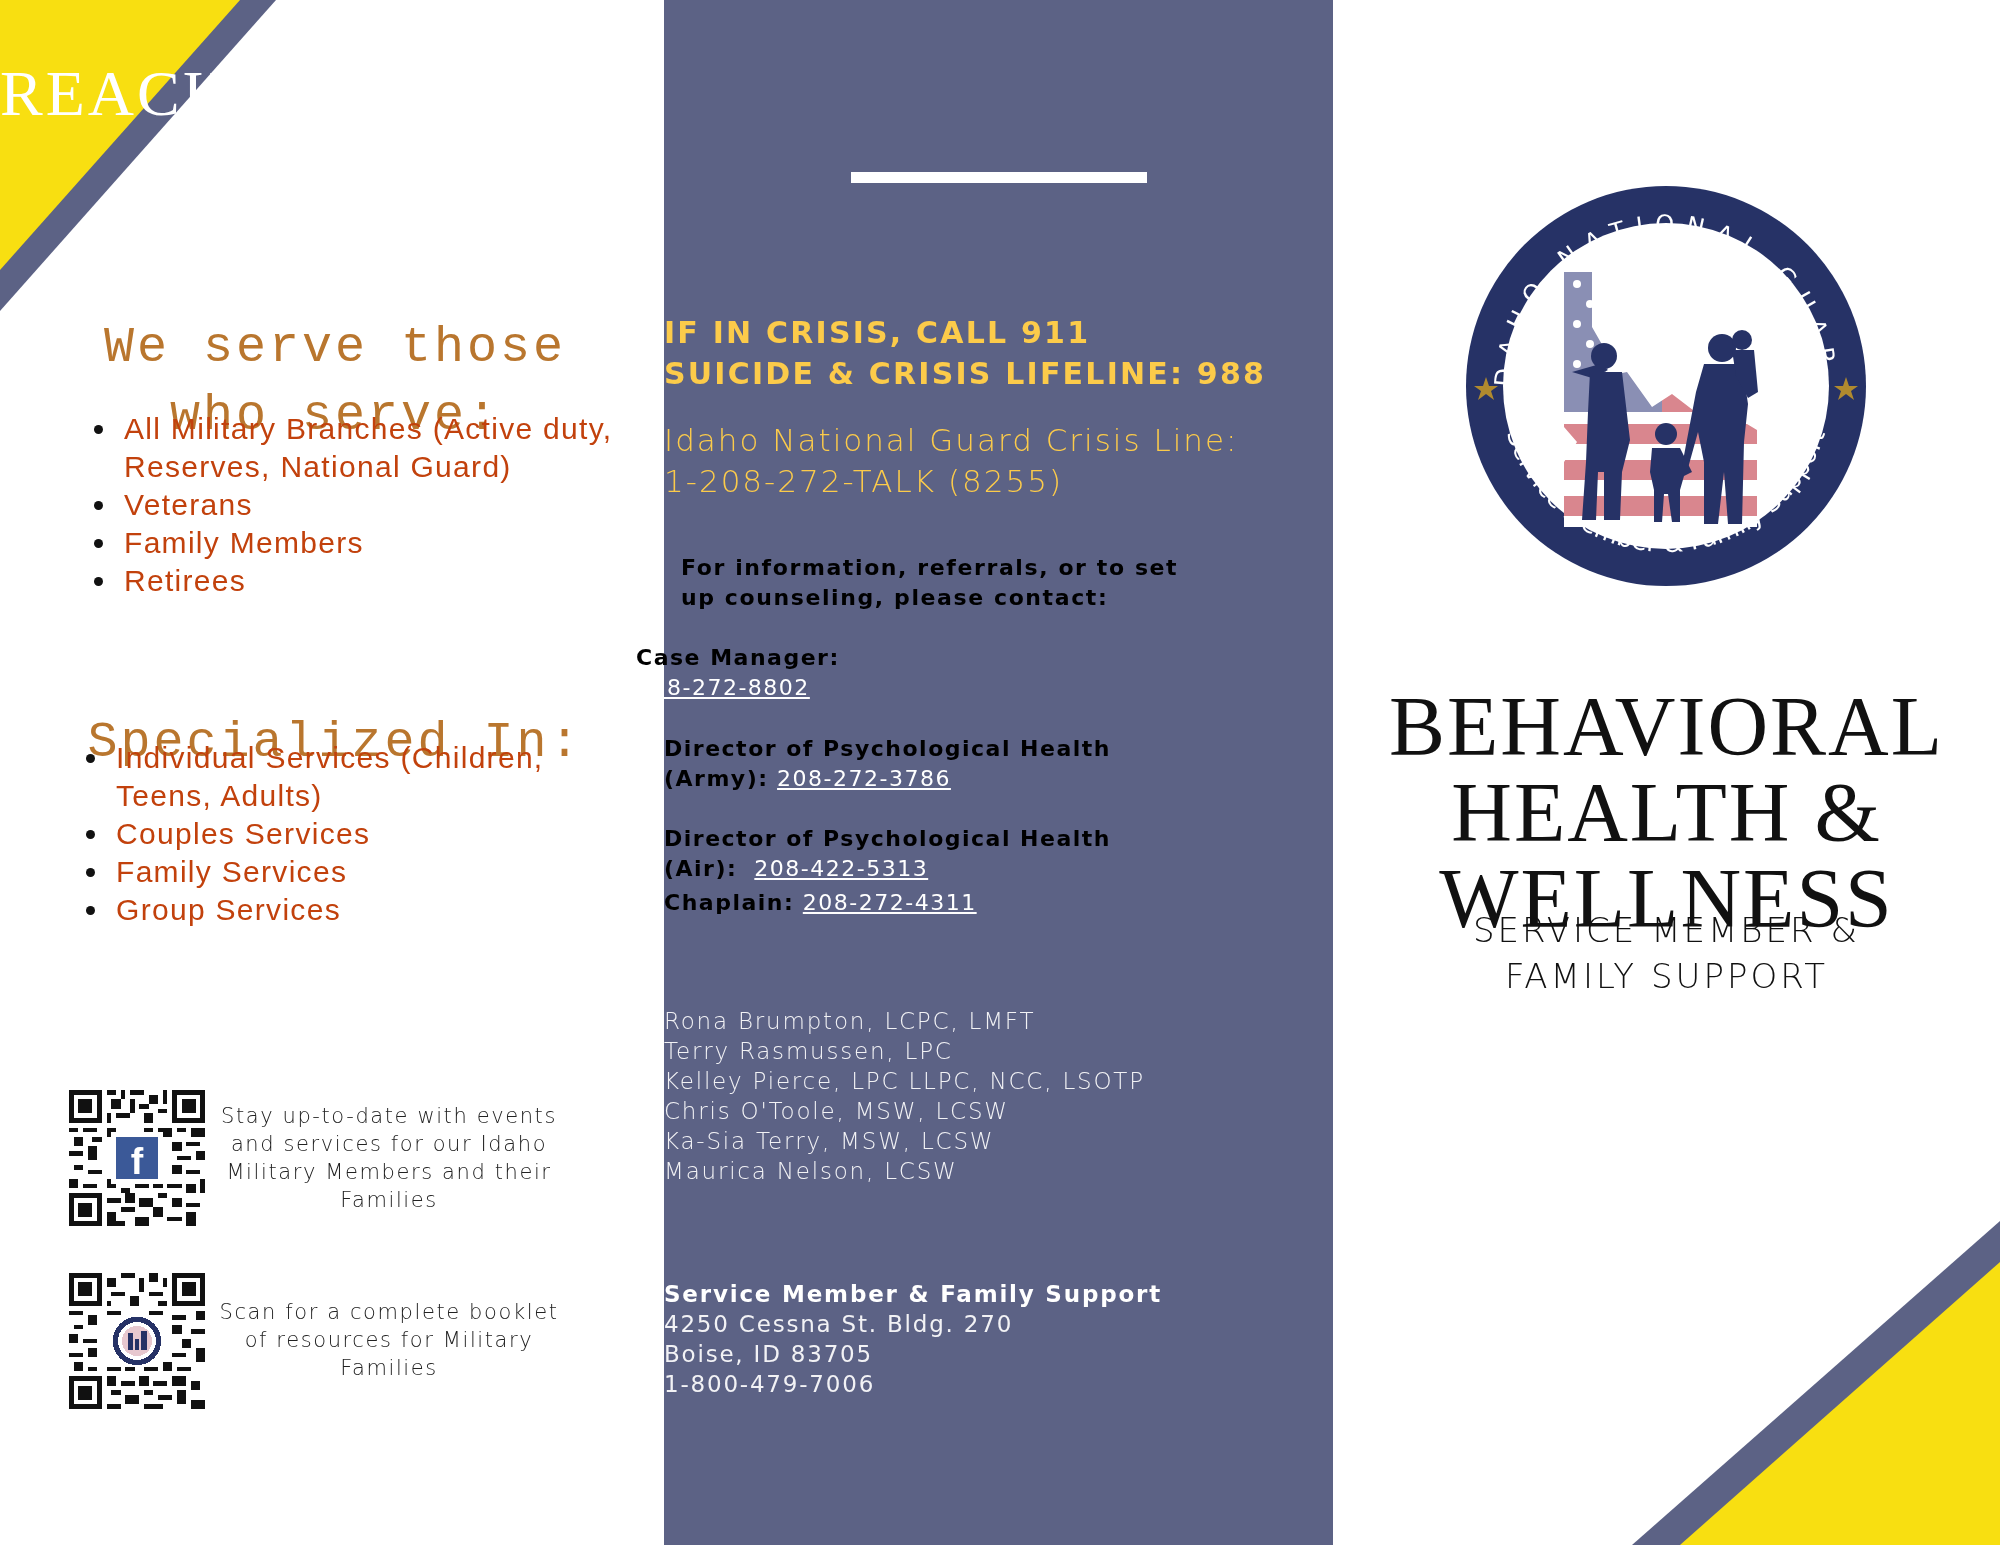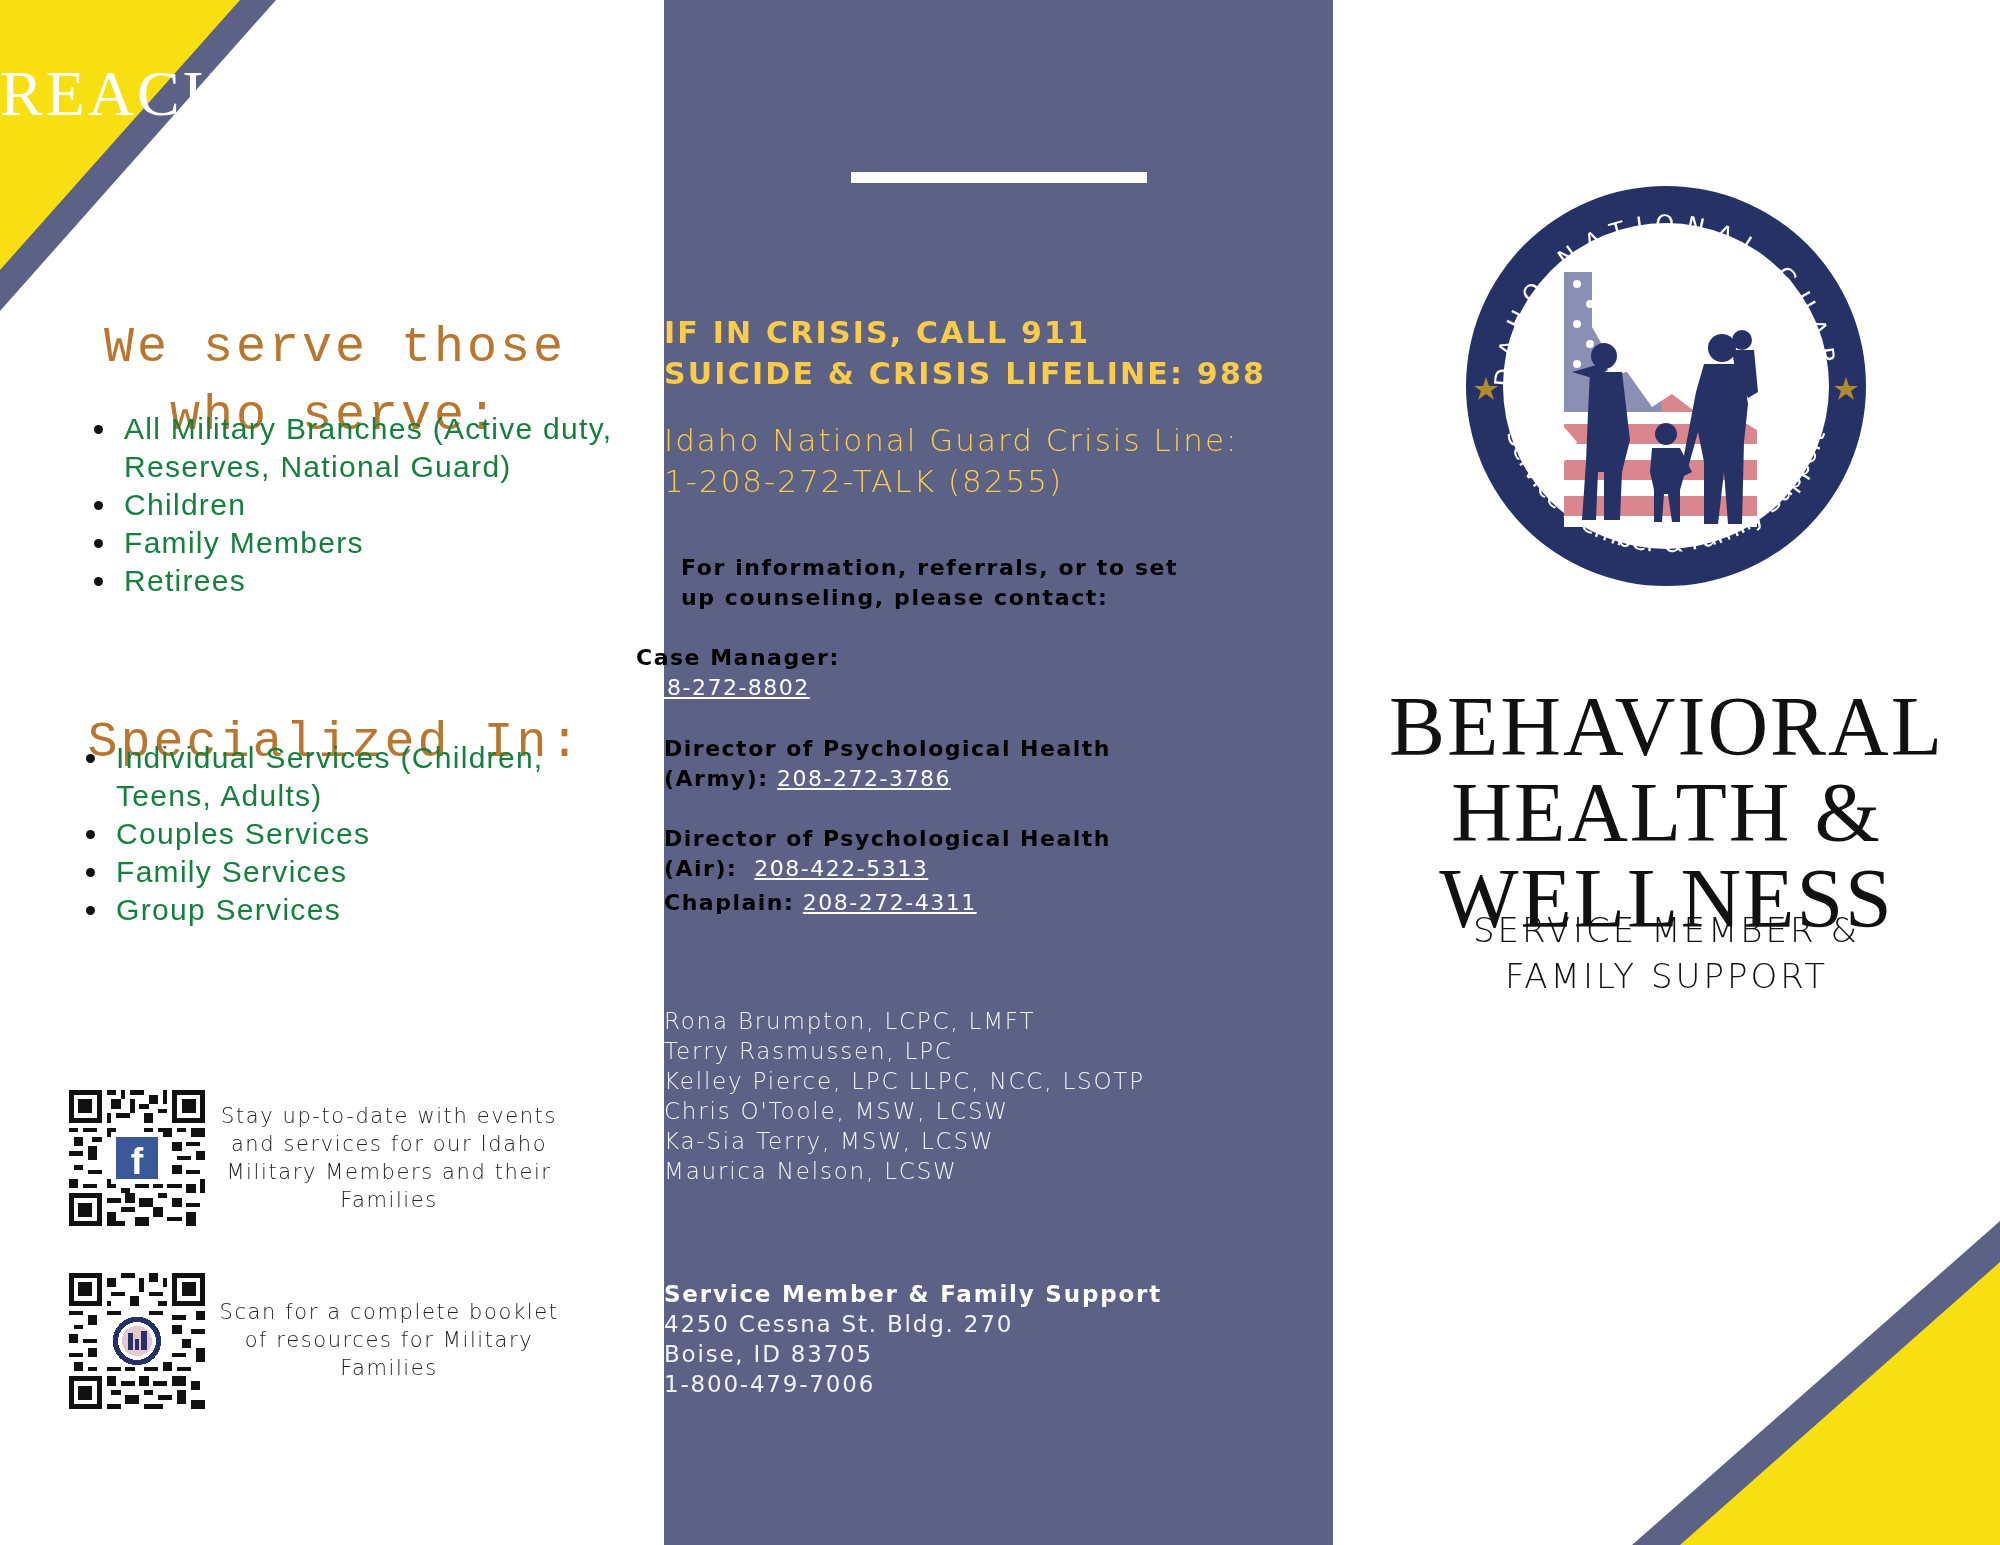--- a/index.html
+++ b/index.html
@@ -18,21 +18,21 @@
     
     .heading-gold {
       position: absolute; color: #b9762e; text-align: center;
       font-family: Liberation Mono, monospace;
       font-weight: 300; letter-spacing: 3px; margin-top: 36px;
     }
     .h-serve { left: 60px; width: 550px; top: 278px; font-size: 50px; line-height: 68px; }
     .h-special { left: 60px; width: 550px; top: 673px; font-size: 50px; line-height: 68px; }
     ul.bullets {
       position: absolute; margin: 0; padding: 0; list-style: none;
-      font-family: "Liberation Sans", sans-serif; color: #15803d;
+      font-family: "Liberation Sans", sans-serif; color: #c2410c;
       font-size: 30px; line-height: 38px; letter-spacing: 1.3px;
     }
     ul.bullets li { position: relative; padding-left: 32px; }
     ul.bullets li::before {
       content: ""; position: absolute; left: 2px; top: 15px;
       width: 9px; height: 9px; border-radius: 50%; background: #111;
     }
     .list-serve { left: 92px; top: 410px; width: 540px; }
     .list-special { left: 84px; top: 739px; width: 540px; }
 
@@ -121,21 +121,21 @@
   <polygon points="0,0 276,0 0,311" fill="#5c6285"></polygon>
   <polygon points="0,0 240,0 0,270" fill="#f8df11"></polygon>
 
   <polygon points="2000,1221 2000,1545 1632,1545" fill="#5c6285"></polygon>
   <polygon points="2000,1262 2000,1545 1680,1545" fill="#f8df11"></polygon>
 </svg>
 
 <div class="heading-gold h-serve">We serve those who serve:</div>
 <ul class="bullets list-serve">
   <li>All Military Branches (Active duty, Reserves, National Guard)</li>
-  <li>Children</li>
+  <li>Veterans</li>
   <li>Family Members</li>
   <li>Retirees</li>
 </ul>
 
 <div class="heading-gold h-special">Specialized In:</div>
 <ul class="bullets list-special">
   <li>Individual Services (Children, Teens, Adults)</li>
   <li>Couples Services</li>
   <li>Family Services</li>
   <li>Group Services</li>

